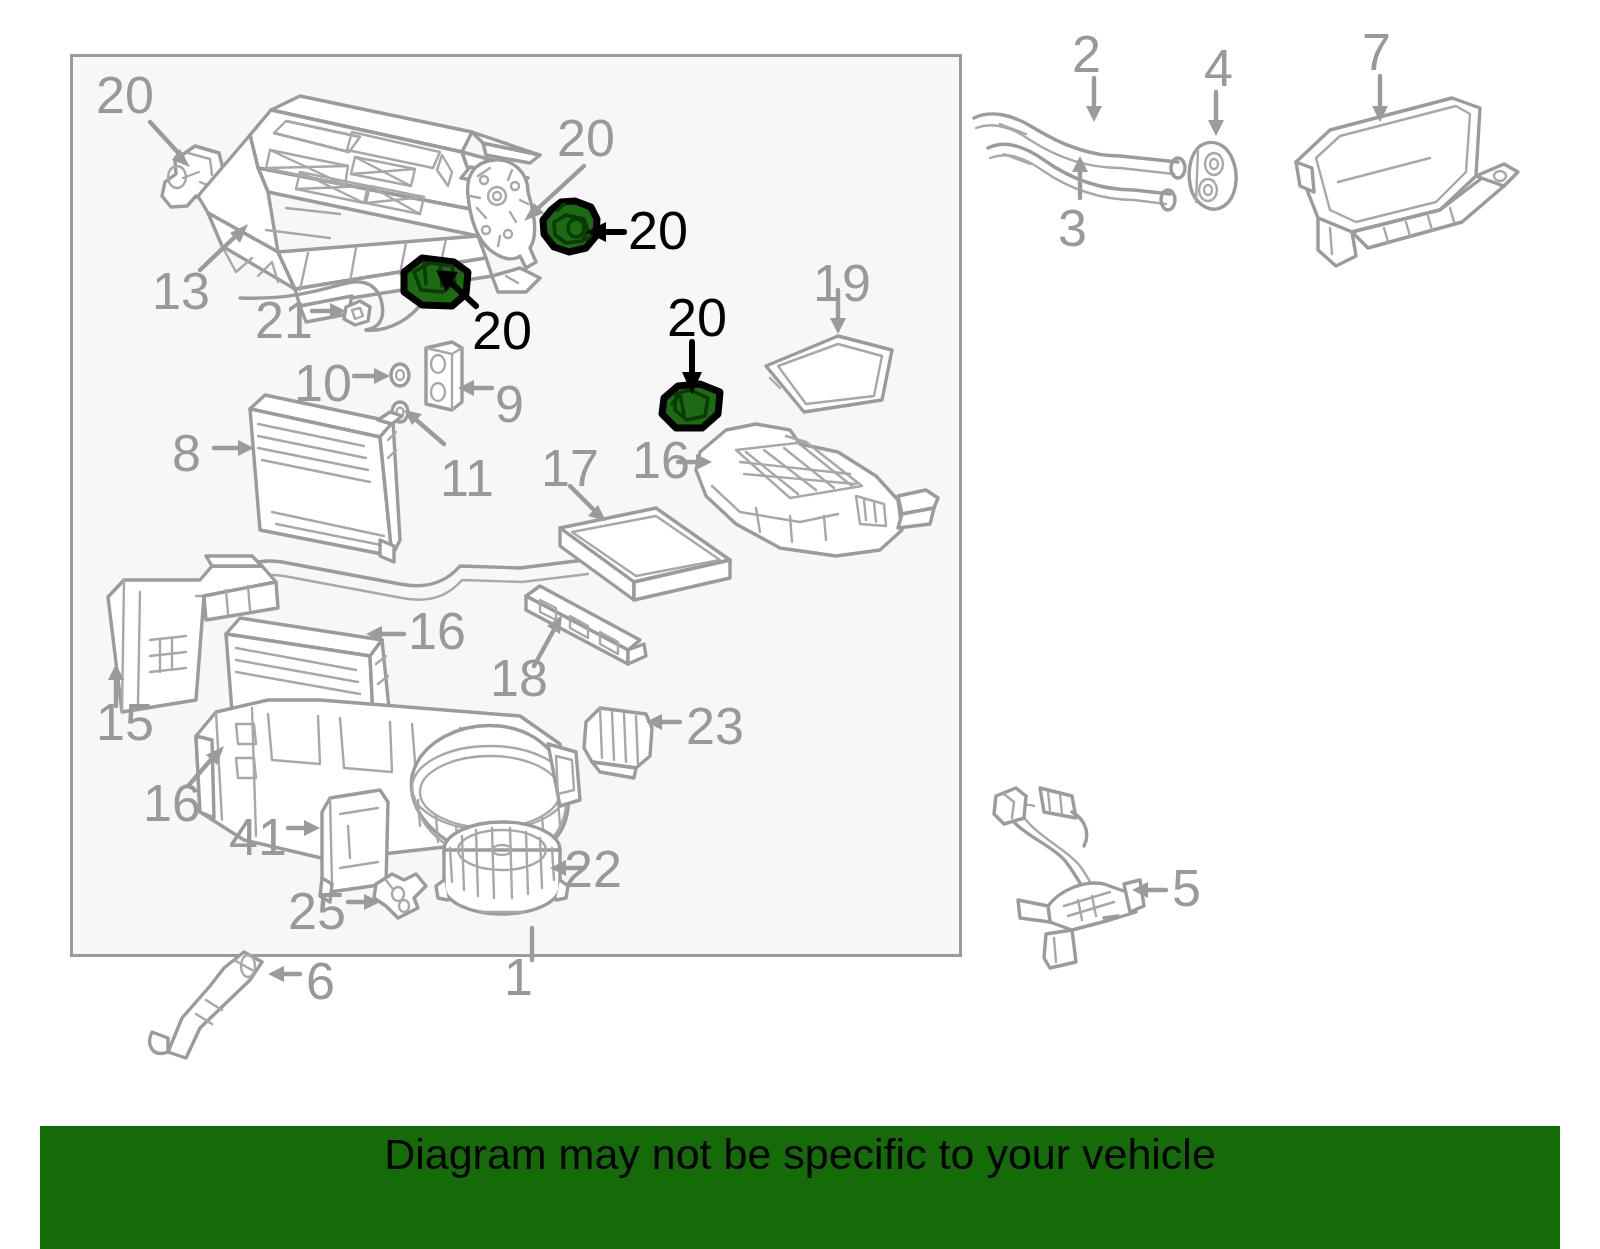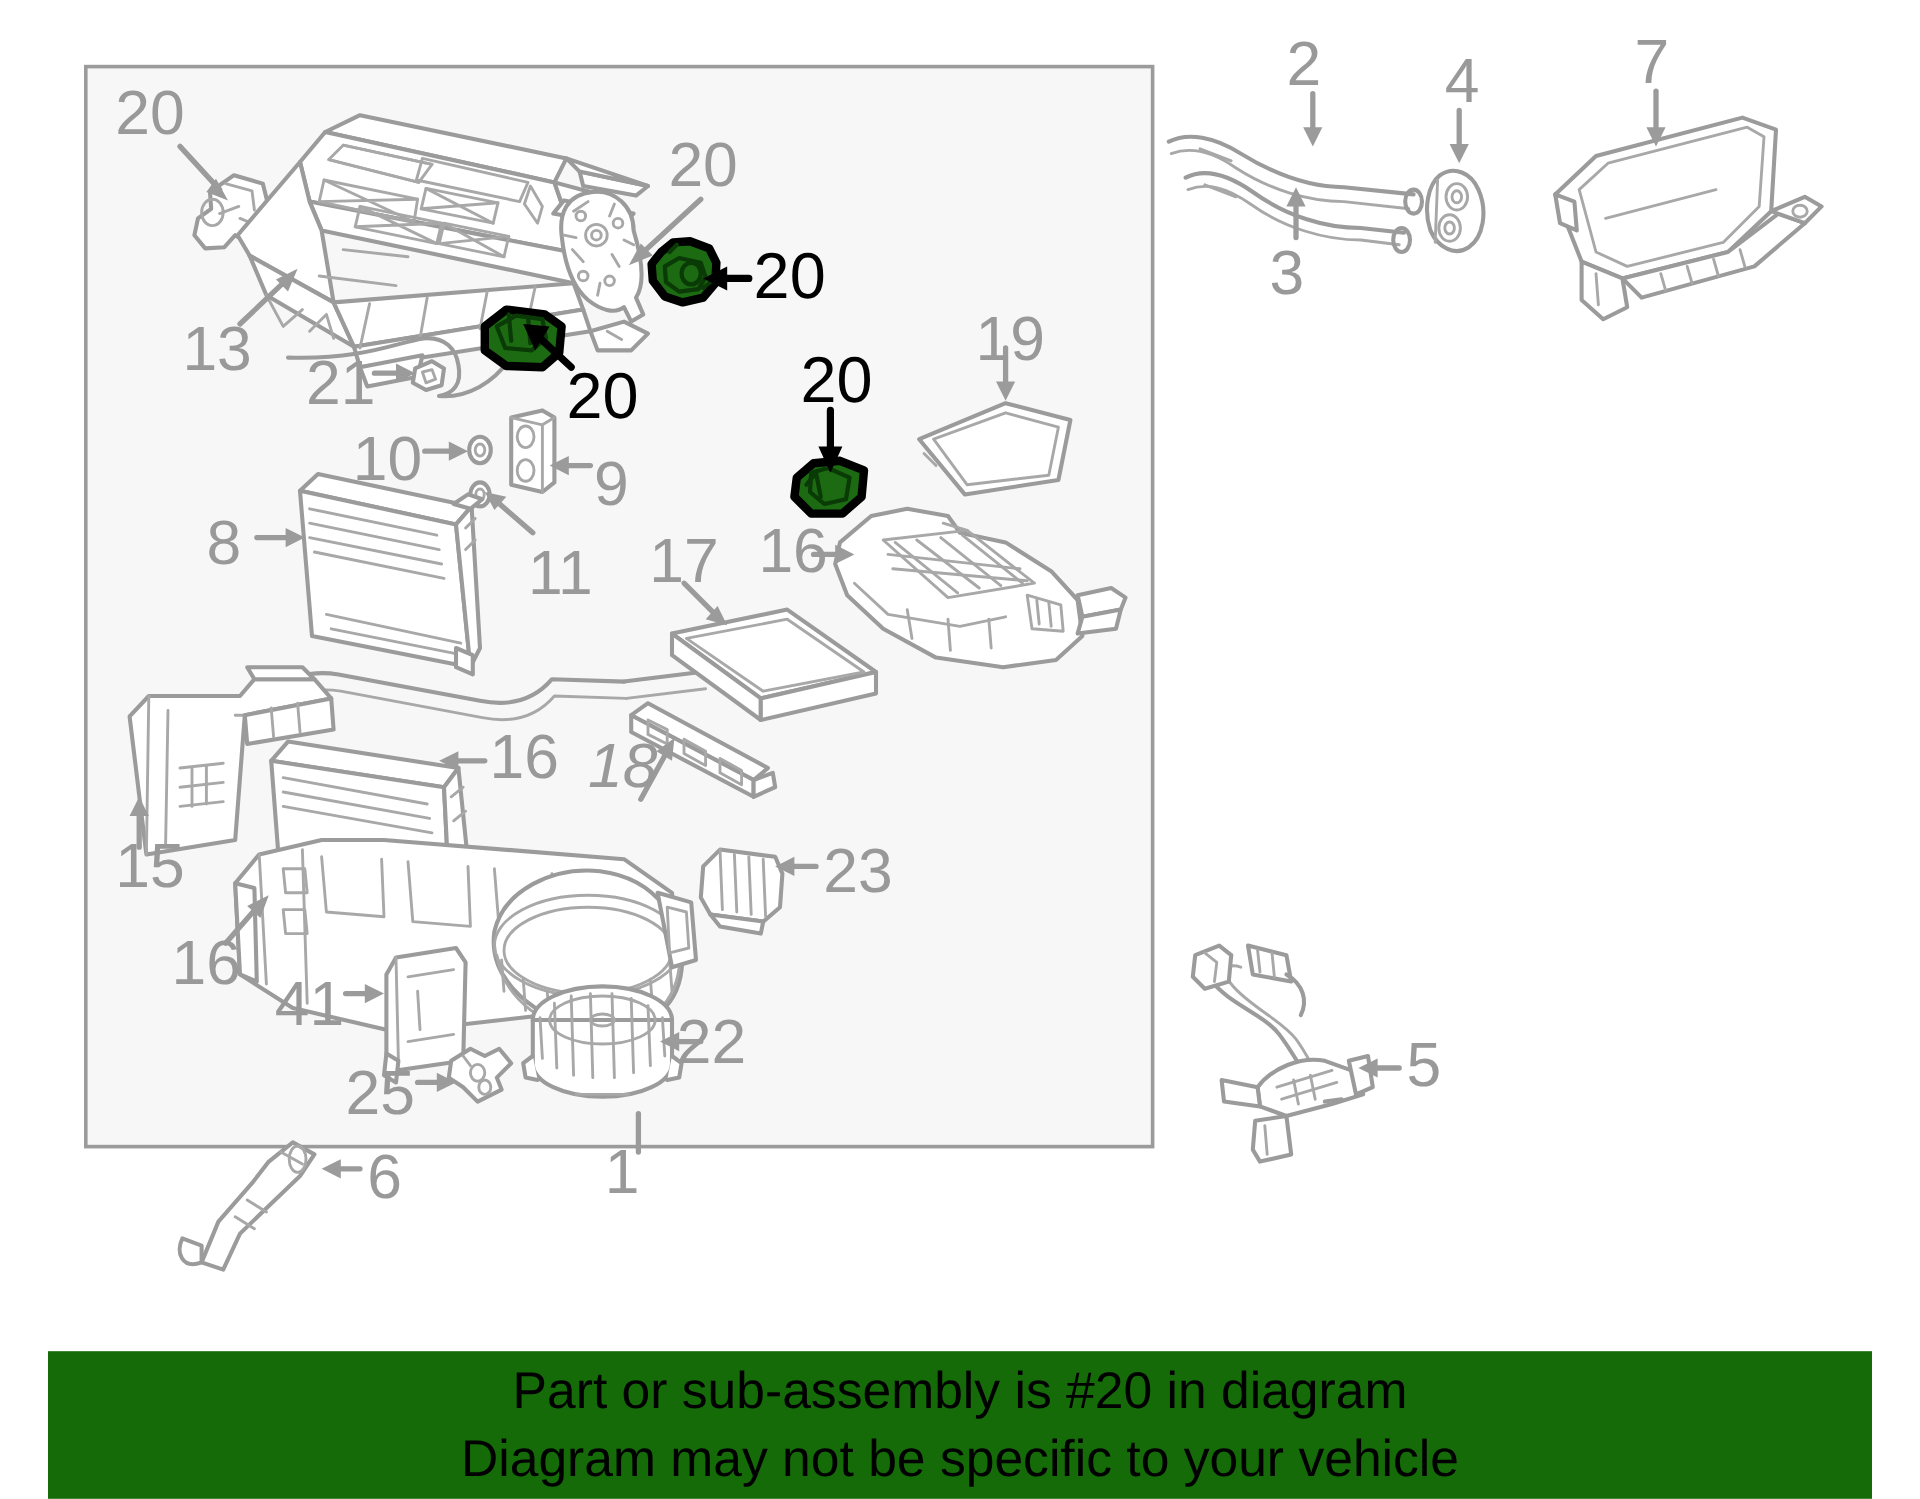--- a/index.html
+++ b/index.html
@@ -523,32 +523,31 @@
   <span class="lbl black" style="left:472px; top:303px;">20</span>
   <span class="lbl black" style="left:667px; top:290px;">20</span>
   <span class="lbl gray" style="left:294px; top:357px;">10</span>
   <span class="lbl gray" style="left:495px; top:378px;">9</span>
   <span class="lbl gray" style="left:440px; top:452px;">11</span>
   <span class="lbl gray" style="left:172px; top:427px;">8</span>
   <span class="lbl gray" style="left:541px; top:442px;">17</span>
   <span class="lbl gray" style="left:632px; top:434px;">16</span>
   <span class="lbl gray" style="left:813px; top:257px;text-align:center;">19</span>
   <span class="lbl gray" style="left:408px; top:605px;">16</span>
-  <span class="lbl gray" style="left:490px; top:613px;font-style:italic;">18</span>
+  <span class="lbl gray" style="left:490px; top:652px;">18</span>
   <span class="lbl gray" style="left:96px;  top:696px;">15</span>
   <span class="lbl gray" style="left:143px; top:777px;">16</span>
   <span class="lbl gray" style="left:229px; top:811px;">41</span>
   <span class="lbl gray" style="left:288px; top:885px;">25</span>
   <span class="lbl gray" style="left:564px; top:843px;">22</span>
   <span class="lbl gray" style="left:686px; top:700px;">23</span>
   <span class="lbl gray" style="left:504px; top:951px;">1</span>
   <span class="lbl gray" style="left:306px; top:955px;">6</span>
   <span class="lbl gray" style="left:1072px;top:28px;">2</span>
   <span class="lbl gray" style="left:1058px;top:202px;">3</span>
   <span class="lbl gray" style="left:1204px;top:42px;">4</span>
   <span class="lbl gray" style="left:1362px;top:26px;">7</span>
   <span class="lbl gray" style="left:1172px;top:862px;">5</span>
 </div>
 
 <div id="banner">
-  <div class="line line1">Part or sub-assembly is #20 in diagram</div>
   <div class="line line2">Diagram may not be specific to your vehicle</div>
 </div>
 
 </body></html>

